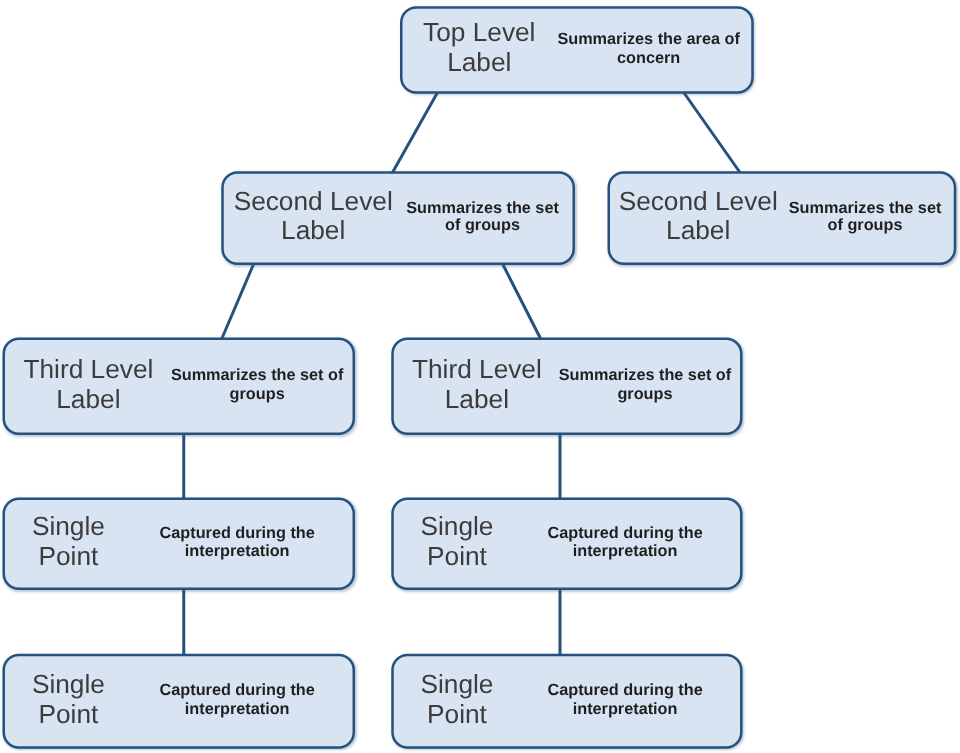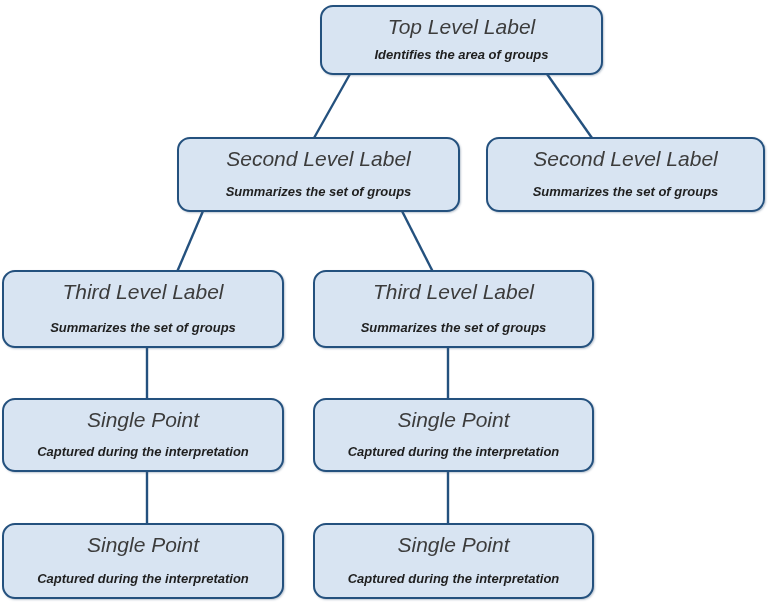--- a/index.html
+++ b/index.html
@@ -32,26 +32,25 @@
     stroke: var(--connector);
     stroke-width: 2.4;
   }
   .node {
     position: absolute;
     background: var(--node-fill);
     border: 2.5px solid var(--node-border);
     border-radius: 13px;
     box-shadow: 1px 1px 2px rgba(70, 95, 125, 0.35);
     display: flex;
-    flex-direction: column;
+    flex-direction: row;
     justify-content: space-between;
     align-items: center;
-    text-align: left;
+    text-align: center;
     padding: 8px 4px 11px 4px;
-    font-style: italic;
   }
   .node-title {
     font-size: 21px;
     line-height: 1.1;
     color: var(--title-text);
   }
   .node-subtitle {
     font-size: 13px;
     font-weight: 700;
     line-height: 1.1;
@@ -83,21 +82,21 @@
     <line x1="203" y1="211" x2="177" y2="272"></line>
     <line x1="402" y1="211" x2="433" y2="272"></line>
     <line x1="147" y1="347" x2="147" y2="401"></line>
     <line x1="448" y1="347" x2="448" y2="401"></line>
     <line x1="147" y1="471" x2="147" y2="526"></line>
     <line x1="448" y1="471" x2="448" y2="526"></line>
   </svg>
 
   <div class="node n0">
     <div class="node-title">Top Level Label</div>
-    <div class="node-subtitle">Identifies the area of groups</div>
+    <div class="node-subtitle">Summarizes the area of concern</div>
   </div>
 
   <div class="node n1">
     <div class="node-title">Second Level Label</div>
     <div class="node-subtitle">Summarizes the set of groups</div>
   </div>
 
   <div class="node n2">
     <div class="node-title">Second Level Label</div>
     <div class="node-subtitle">Summarizes the set of groups</div>

